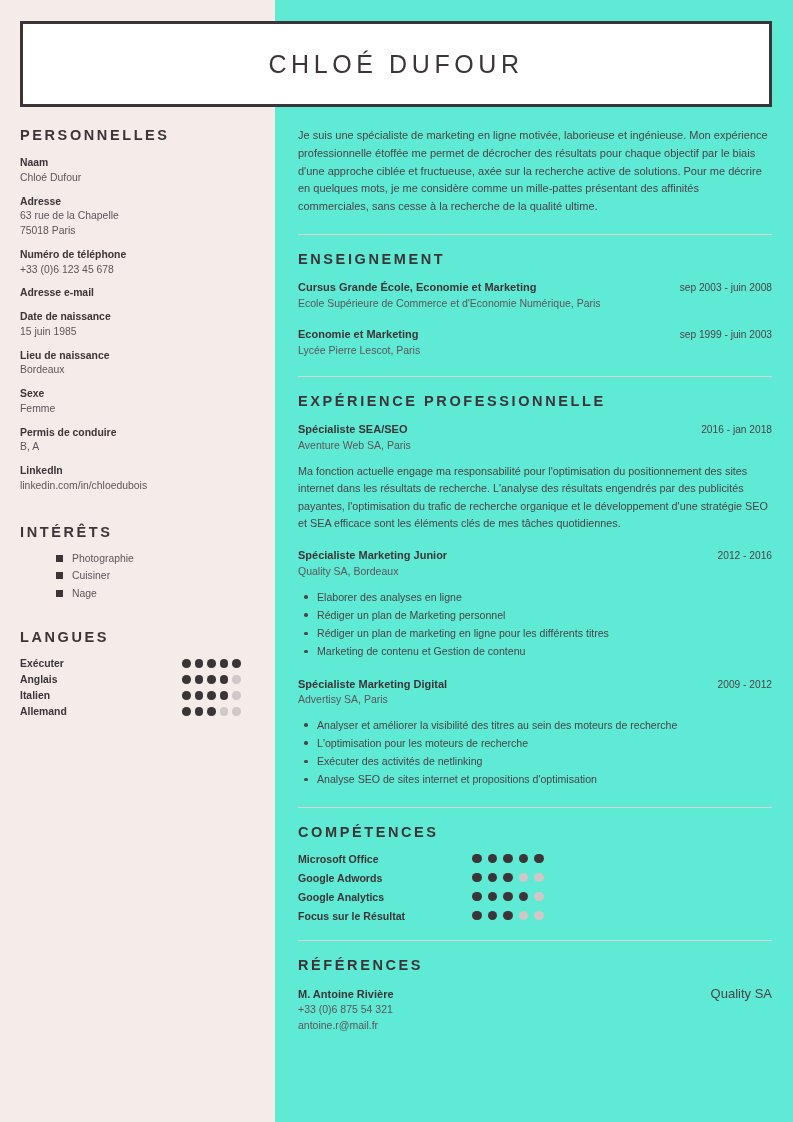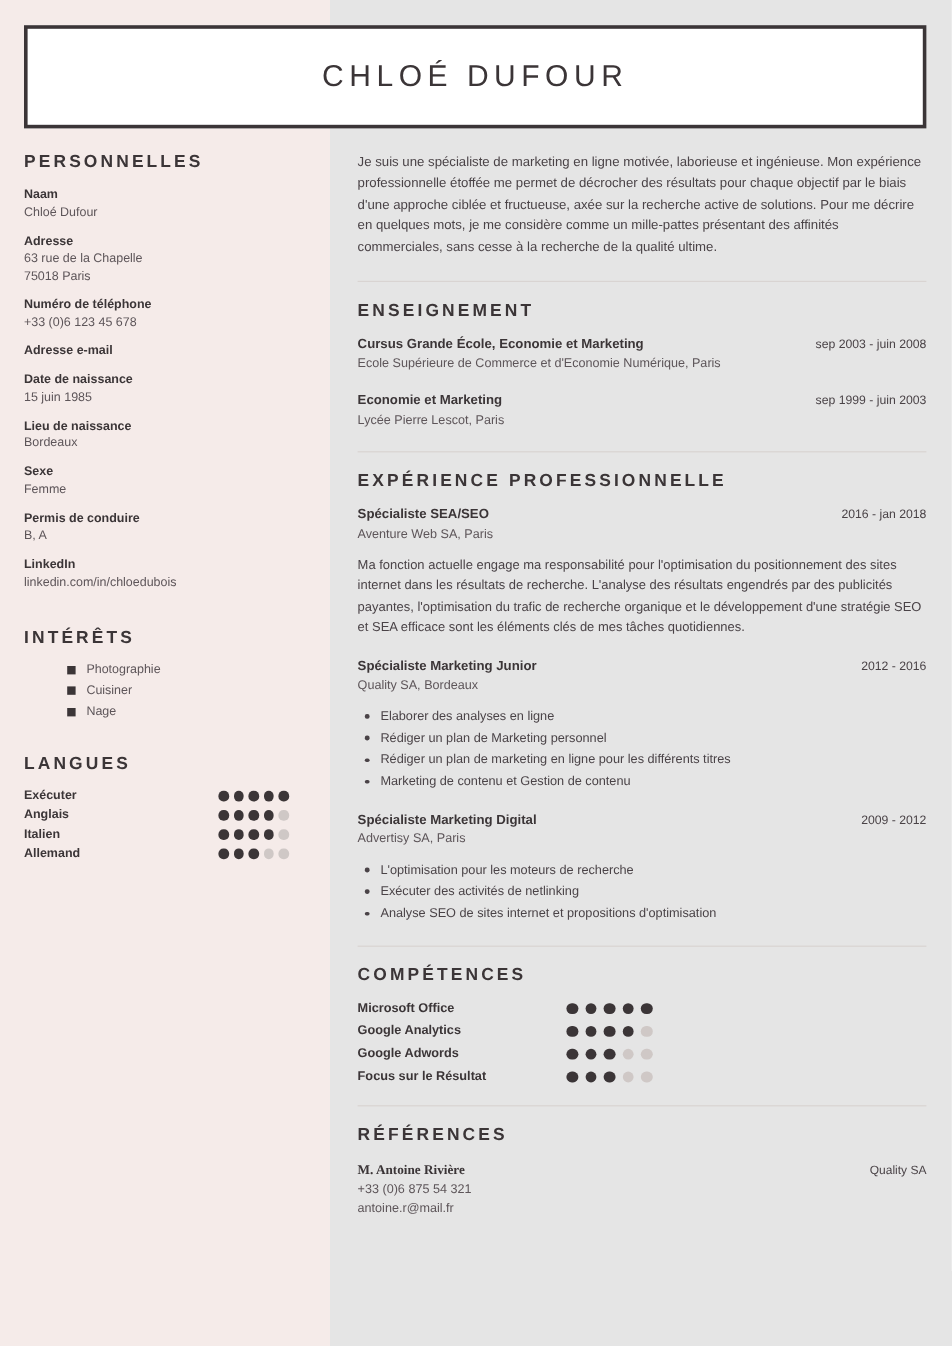--- a/index.html
+++ b/index.html
@@ -14,21 +14,21 @@
     color: #3b3537;
     overflow: hidden;
     position: relative;
   }
 
   
   #page {
     position: relative;
     width: 793px;
     height: 1122px;
-    background: #e5e5e5;
+    background: #5eead4;
   }
 
   
   #sidebar-band {
     position: absolute;
     left: 0;
     top: 0;
     width: 275px;
     height: 1122px;
     background: #f5ebe9;
@@ -235,24 +235,23 @@
   .ref-top {
     display: flex;
     justify-content: space-between;
     align-items: baseline;
   }
   .ref-name {
     font-size: 11px;
     font-weight: 700;
     color: #3b3537;
     line-height: 1.5;
-    font-family: Liberation Serif, serif;
   }
   .ref-company {
-    font-size: 10px;
+    font-size: 13px;
     color: #4a4347;
     white-space: nowrap;
     flex: 0 0 auto;
     padding-left: 14px;
   }
   .ref-line {
     font-size: 10.5px;
     color: #5d5559;
     line-height: 1.5;
   }
@@ -419,20 +418,21 @@
             <li>Marketing de contenu et Gestion de contenu</li>
           </ul>
         </div>
         <div class="entry">
           <div class="entry-top">
             <span class="entry-title">Spécialiste Marketing Digital</span>
             <span class="entry-date">2009 - 2012</span>
           </div>
           <div class="entry-sub">Advertisy SA, Paris</div>
           <ul class="entry-bullets">
+            <li>Analyser et améliorer la visibilité des titres au sein des moteurs de recherche</li>
             <li>L'optimisation pour les moteurs de recherche</li>
             <li>Exécuter des activités de netlinking</li>
             <li>Analyse SEO de sites internet et propositions d'optimisation</li>
           </ul>
         </div>
       </div>
 
     <div class="divider"></div>
     <div class="sec-h">COMPÉTENCES</div>
     <div id="skills-list">
@@ -440,36 +440,36 @@
           <span class="skill-name">Microsoft Office</span>
           <div class="dots">
             <span class="dot"></span>
             <span class="dot"></span>
             <span class="dot"></span>
             <span class="dot"></span>
             <span class="dot"></span>
           </div>
         </div>
         <div class="skill-row">
+          <span class="skill-name">Google Adwords</span>
+          <div class="dots">
+            <span class="dot"></span>
+            <span class="dot"></span>
+            <span class="dot"></span>
+            <span class="dot off"></span>
+            <span class="dot off"></span>
+          </div>
+        </div>
+        <div class="skill-row">
           <span class="skill-name">Google Analytics</span>
           <div class="dots">
             <span class="dot"></span>
             <span class="dot"></span>
             <span class="dot"></span>
             <span class="dot"></span>
-            <span class="dot off"></span>
-          </div>
-        </div>
-        <div class="skill-row">
-          <span class="skill-name">Google Adwords</span>
-          <div class="dots">
-            <span class="dot"></span>
-            <span class="dot"></span>
-            <span class="dot"></span>
-            <span class="dot off"></span>
             <span class="dot off"></span>
           </div>
         </div>
         <div class="skill-row">
           <span class="skill-name">Focus sur le Résultat</span>
           <div class="dots">
             <span class="dot"></span>
             <span class="dot"></span>
             <span class="dot"></span>
             <span class="dot off"></span>

